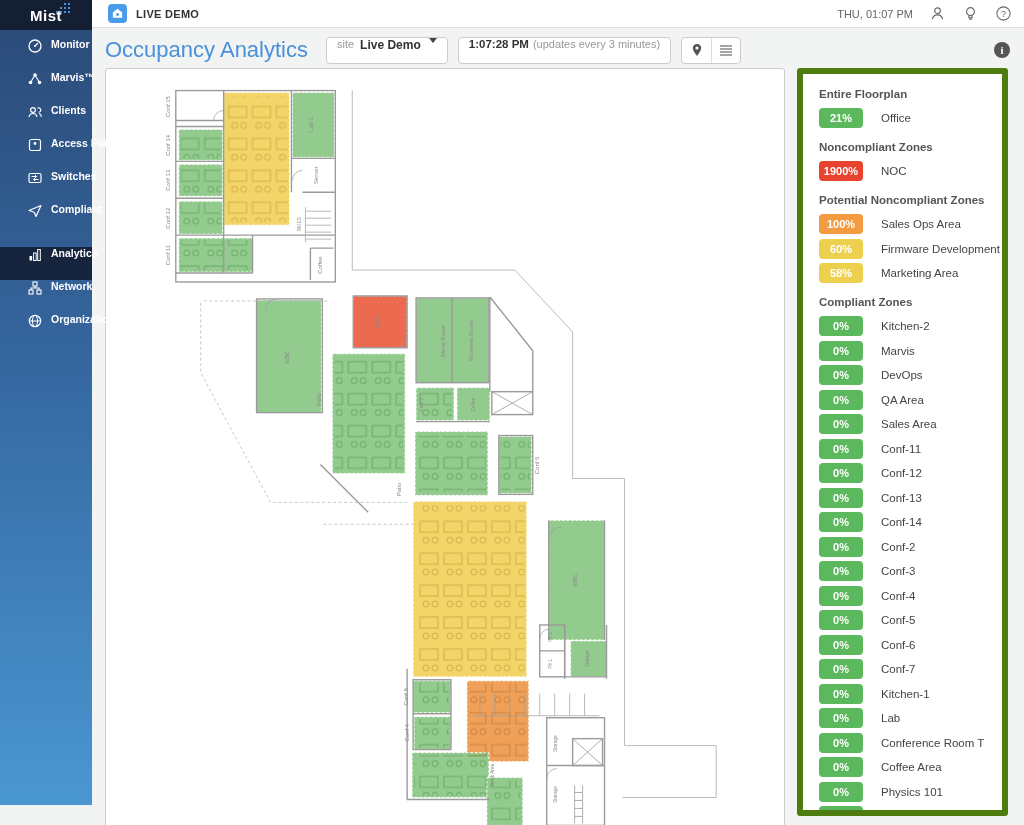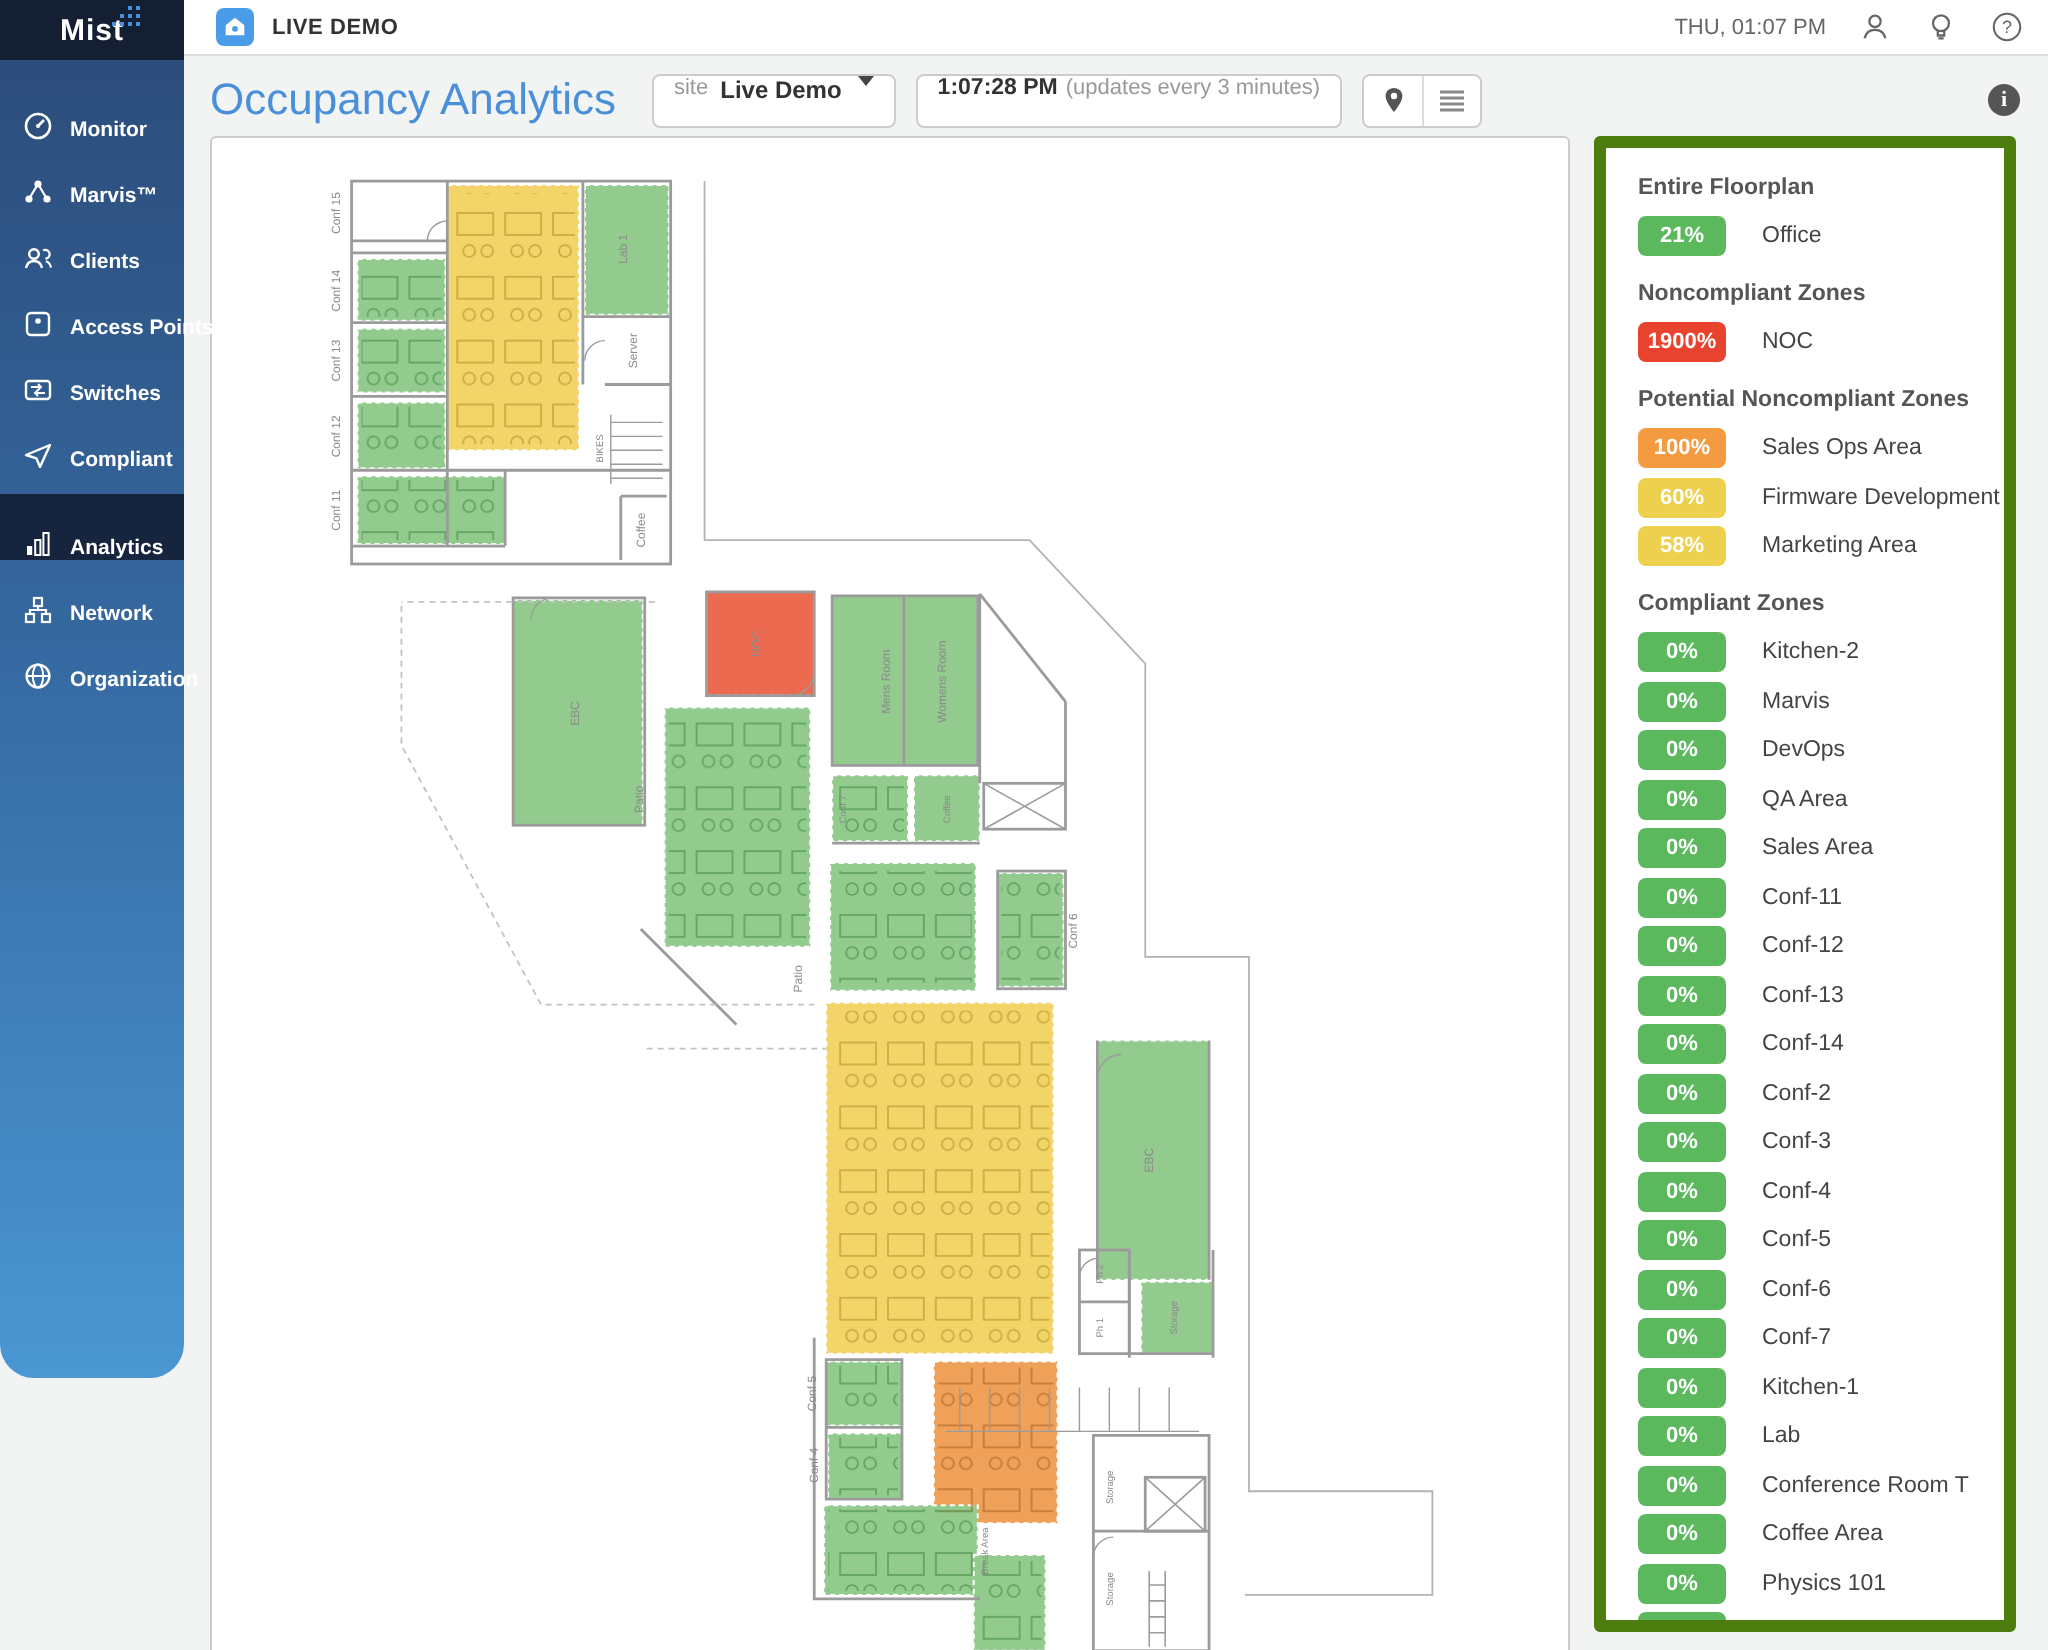--- a/index.html
+++ b/index.html
@@ -1,25 +1,25 @@
 <!DOCTYPE html>
 <html><head>
 <meta charset="utf-8">
 <style>
   * { margin:0; padding:0; box-sizing:border-box; }
   html,body { width:1024px; height:825px; overflow:hidden; font-family:"Liberation Sans",sans-serif; background:#f2f3f3; }
 
   
-  .sidebar { position:absolute; left:0; top:0; width:92px; height:689px;
-    background:linear-gradient(180deg,#2b4a77 0%,#35679f 45%,#4a97d3 100%); z-index:5;border-radius:17px; }
+  .sidebar { position:absolute; left:0; top:0; width:92px; height:805px;
+    background:linear-gradient(180deg,#2b4a77 0%,#35679f 45%,#4a97d3 100%); z-index:5; }
   .logo { height:30px; background:#141f33; color:#fff; display:flex; align-items:center; justify-content:center;
     font-size:15px; font-weight:bold; letter-spacing:.5px; position:relative; }
   .logo .dots { position:absolute; right:22px; top:3px; width:14px; height:10px; }
   .logo .dots i { position:absolute; width:2px; height:2px; background:#4a90d9; }
-  .nav-item { height:33px; display:flex; align-items:flex-end; padding-left:11px; cursor:pointer; color:#fff; }
+  .nav-item { height:33px; display:flex; align-items:flex-start; padding-left:27px; cursor:pointer; color:#fff; }
   .nav-item.selected { background:#16243e;margin-top:11px; }
   .nav-item svg { width:16px; height:16px; flex:none; }
   .nav-item .nav-label { font-size:10.5px; font-weight:bold; margin-left:8px; white-space:nowrap; }
 
   
   .topbar { position:absolute; left:92px; top:0; right:0; height:28px; background:#fff;
     border-bottom:1px solid #ddd; display:flex; align-items:center; padding:0 12px; }
   .org-chip { width:19px; height:19px; background:#4a9be8; border-radius:4px; display:flex; align-items:center; justify-content:center; margin-left:4px; }
   .org-label { font-size:11px; font-weight:bold; color:#333; margin-left:9px; letter-spacing:.3px; }
   .topbar-right { margin-left:auto; display:flex; align-items:center; gap:16px; }

